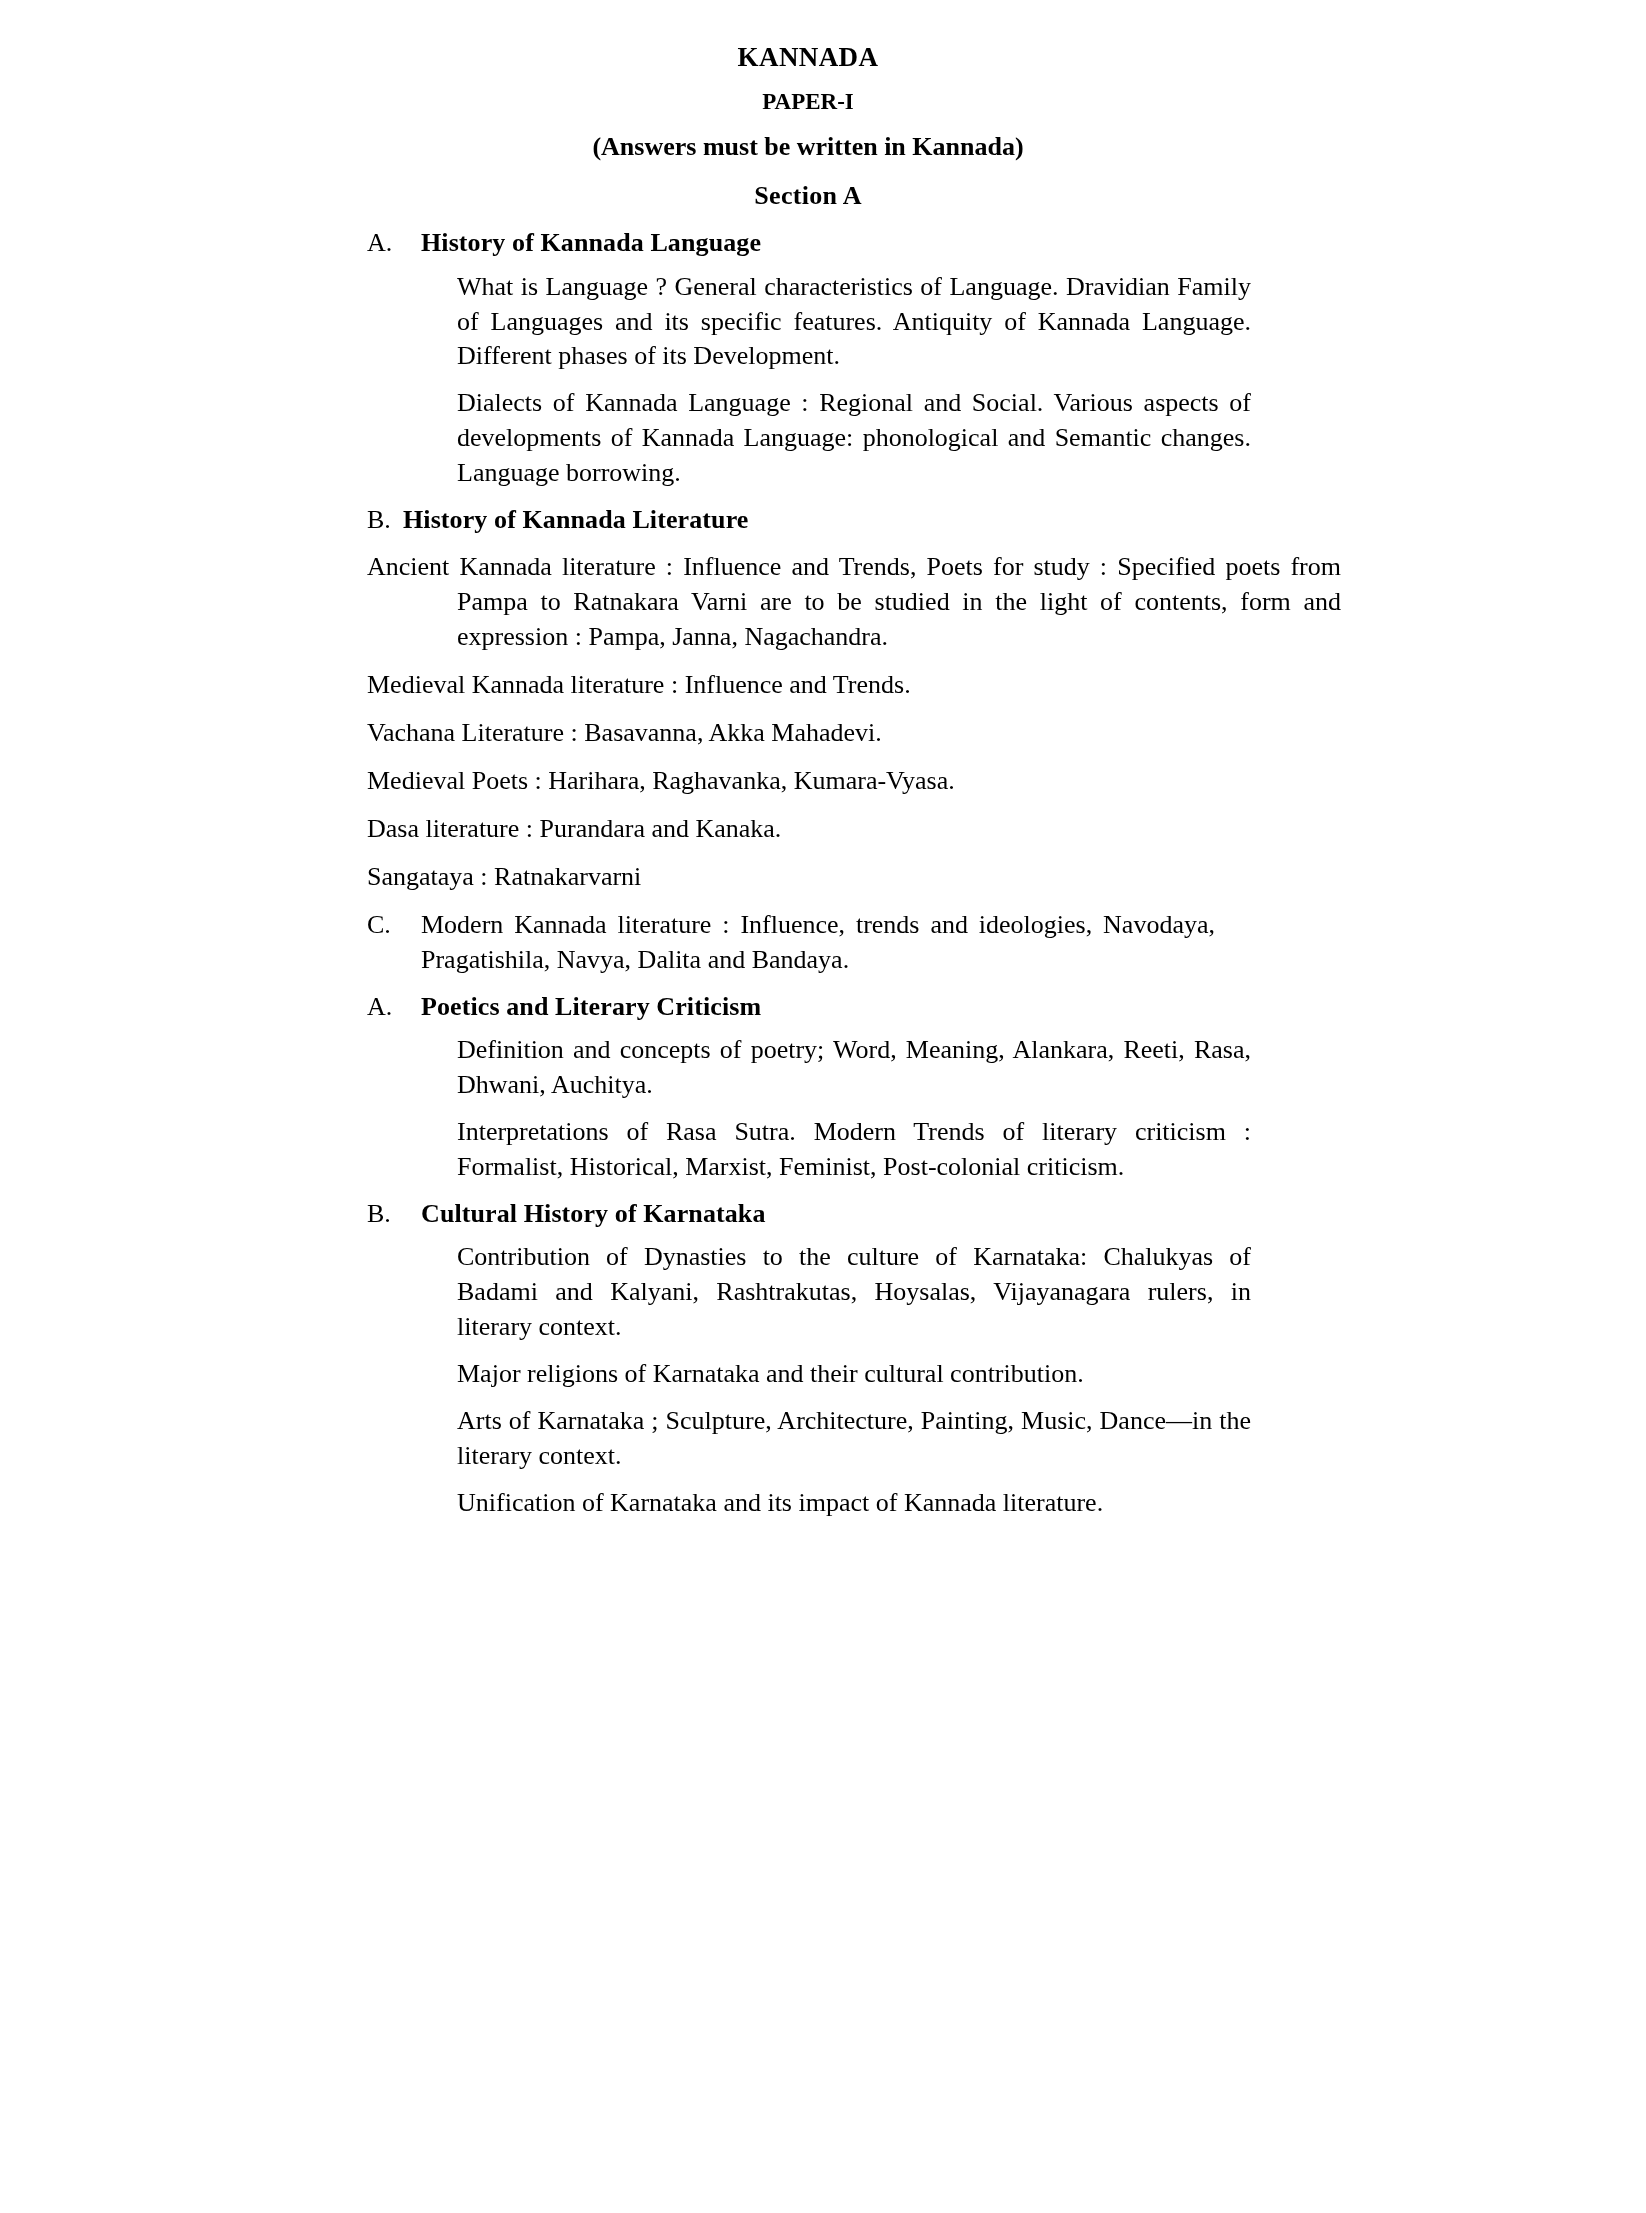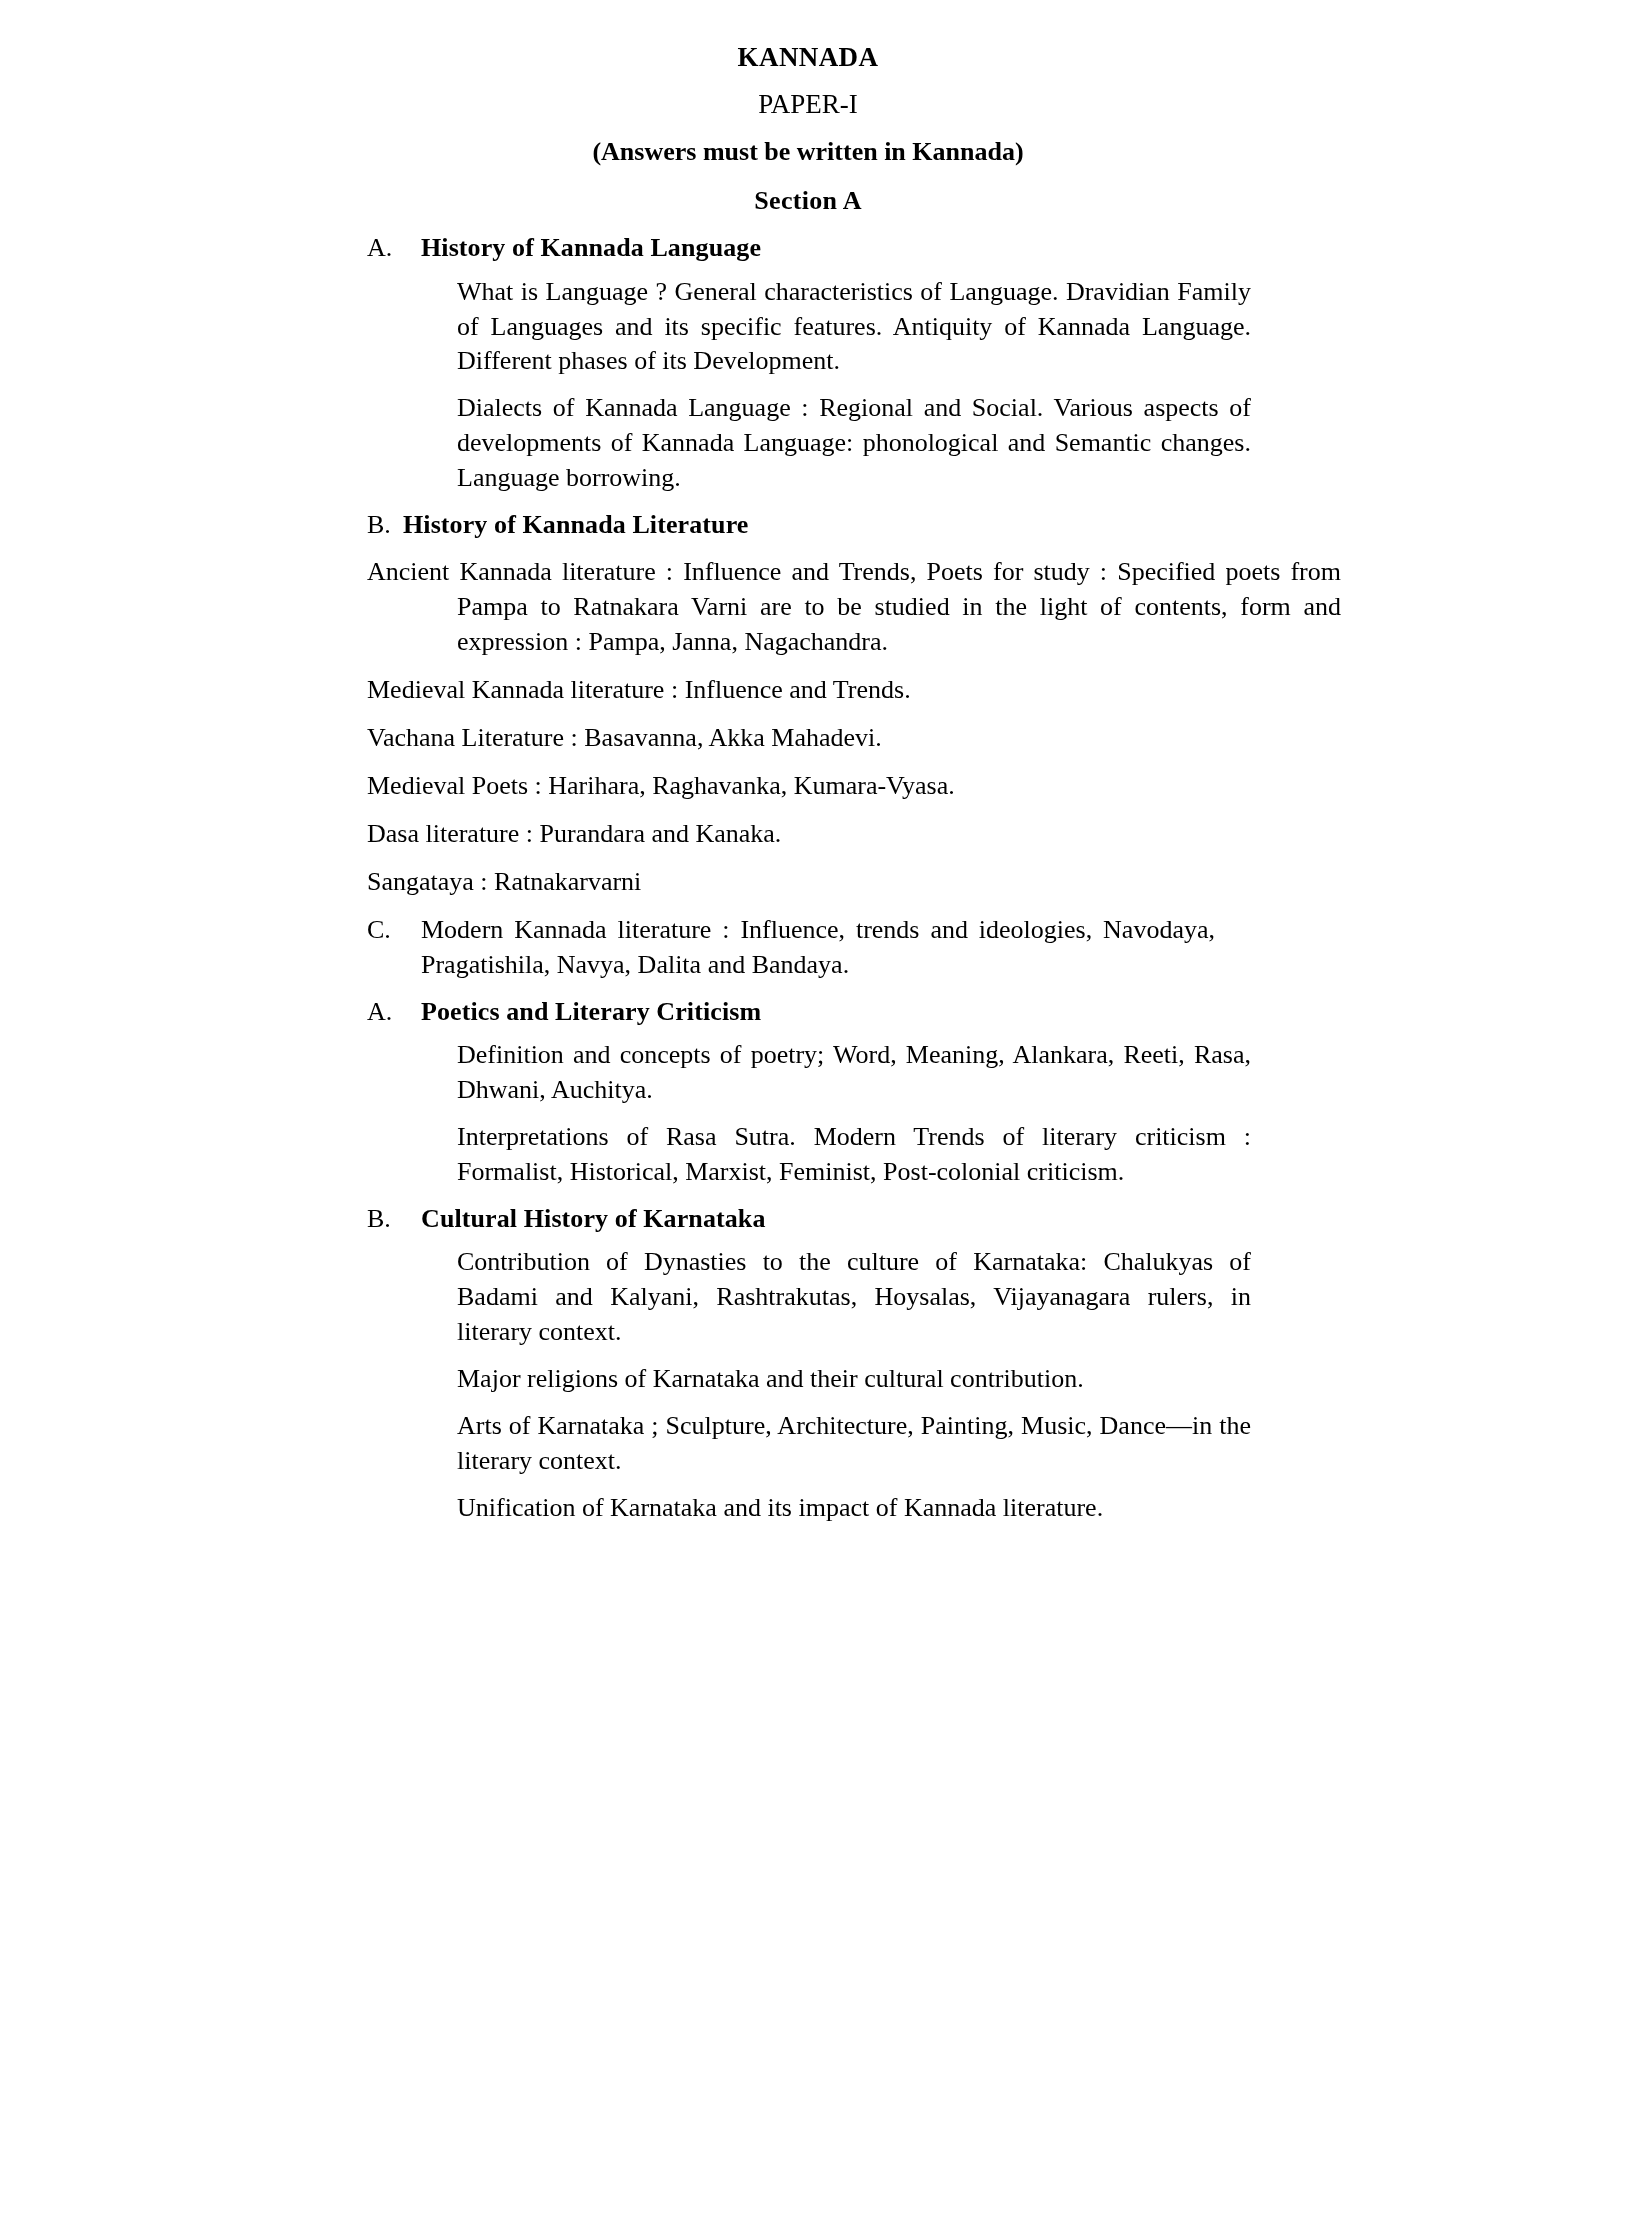--- a/index.html
+++ b/index.html
@@ -28,22 +28,22 @@
   .center {
     text-align: center;
   }
   .title-main {
     font-size: 27px;
     font-weight: bold;
     letter-spacing: 0.4px;
     margin: 0 0 16.4px 0;
   }
   .title-paper {
-    font-size: 27px;
-    font-weight: normal;
+    font-size: 23px;
+    font-weight: bold;
     margin: 0 0 16.4px 0;
   }
   .title-note {
     font-size: 26px;
     font-weight: bold;
     margin: 4px 0 19px 0;
   }
   .section-head {
     font-size: 26px;
     font-weight: bold;

